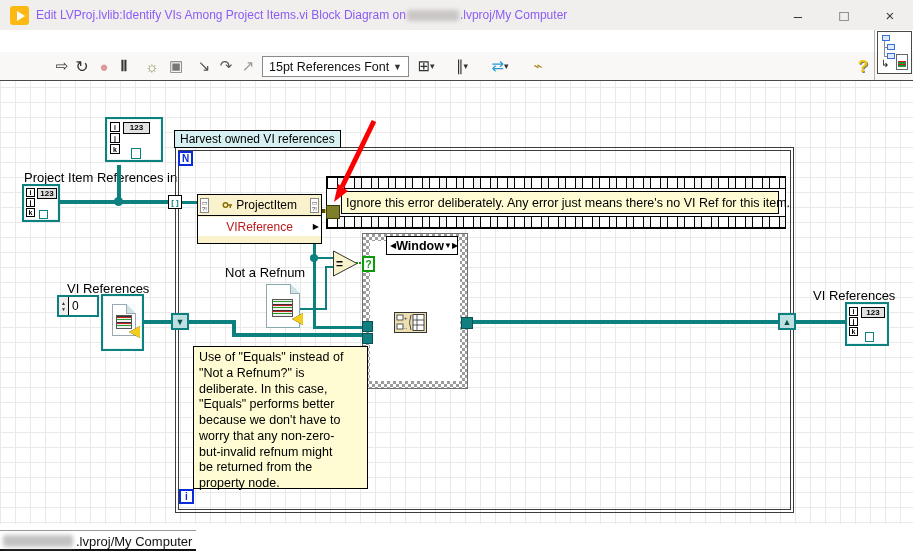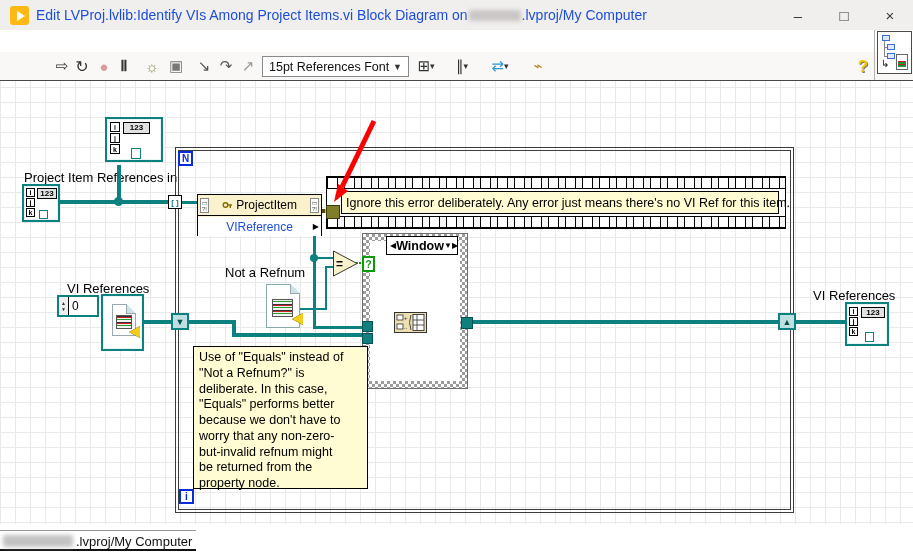--- a/index.html
+++ b/index.html
@@ -3,21 +3,21 @@
 <meta charset="utf-8">
 <style>
   * { box-sizing: border-box; margin: 0; padding: 0; }
   body { font-family: "Liberation Sans", sans-serif; background:#ddd; }
   .app { position: relative; width: 913px; height: 552px; background: #fff; overflow: hidden; }
 
   
   .titlebar { position:absolute; left:0; top:0; width:913px; height:30px; background:#f1efee; }
   .lv-logo { position:absolute; left:10px; top:6px; width:19px; height:19px; background:#fdb913; border-radius:3px; }
   .lv-logo::after { content:""; position:absolute; left:7px; top:5px; border-left:8px solid #fff; border-top:5px solid transparent; border-bottom:5px solid transparent; }
-  .title-text { position:absolute; left:36px; top:0; height:30px; display:flex; align-items:center; font-size:14px; color:#1d4ed8; white-space:nowrap; }
+  .title-text { position:absolute; left:36px; top:0; height:30px; display:flex; align-items:center; font-size:12px; color:#8b5cf6; white-space:nowrap; }
   .blur-blob { display:inline-block; width:52px; height:11px; background:#c9c6c4; filter:blur(2px); border-radius:2px; margin:0 1px; }
   .win-controls { position:absolute; right:0; top:0; height:30px; display:flex; }
   .win-btn { width:46px; height:30px; display:flex; align-items:center; justify-content:center; font-size:15px; color:#3a3a3a; }
 
   
   .menubar { position:absolute; left:0; top:30px; width:913px; height:22px; background:#f9f8f7; font-size:13px; color:#111; }
   .menu-item { position:absolute; top:3px; }
 
   
   .toolbar { position:absolute; left:0; top:52px; width:913px; height:29px; background:#f9f8f7; border-bottom:1px solid #474747; }
@@ -48,23 +48,23 @@
   .struct-label { position:absolute; left:174px; top:49px; height:18px; background:#d7f0f2; border:1px solid #000; font-size:12px; padding:0 5px; display:flex; align-items:center; white-space:nowrap; z-index:3; }
 
   .seq { position:absolute; left:326px; top:95px; width:460px; height:53px; border:1px solid #000; background:#fdfdfd; }
   .film { position:absolute; left:0; width:100%; height:12px; border-top:1px solid #000; border-bottom:1px solid #000;
     background:repeating-linear-gradient(90deg,#000 0 1px,#fff 1px 10px,#000 10px 11px,#f6f6f6 11px 17px); }
   .film.top { top:0; } .film.bot { bottom:0; }
   .note { position:absolute; background:#fffbd2; border:1px solid #000; font-size:12.5px; color:#000; z-index:4; }
   .seq-note { left:341px; top:110px; width:438px; height:23px; display:flex; align-items:center; padding:0 4px; white-space:nowrap; }
   .free-note { left:193px; top:265px; width:175px; height:143px; padding:3px 5px; line-height:1.26; white-space:pre-line; }
 
-  .prop-node { position:absolute; left:197px; top:113px; width:125px; height:42px; background:#f9f2cc; border:1px solid #000; z-index:3; }
+  .prop-node { position:absolute; left:197px; top:113px; width:125px; height:50px; background:#f9f2cc; border:1px solid #000; z-index:3; }
   .pn-row1 { position:absolute; left:0; top:0; width:100%; height:21px; border-bottom:1px solid #000; display:flex; align-items:center; padding:0 2px; gap:2px; font-size:12px; color:#000; }
-  .pn-row2 { position:absolute; left:0; top:22px; width:100%; height:19px; display:flex; align-items:center; justify-content:center; font-size:12px; color:#1d4ed8; background:#fff; }
+  .pn-row2 { position:absolute; left:0; top:22px; width:100%; height:19px; display:flex; align-items:center; justify-content:center; font-size:12px; color:#b91c1c; background:#fff; }
   .pn-io { width:9px; height:15px; border:1px solid #888; background:#fff; font-size:6px; color:#444; line-height:1; display:flex; flex-direction:column; align-items:center; justify-content:space-between; padding:1px 0; }
   .pn-grow { flex:1; text-align:center; }
   .pn-expand { position:absolute; right:2px; top:27px; font-size:8px; color:#000; }
 
   .case { position:absolute; left:362px; top:152px; width:106px; height:156px; border:1px solid #6e6e6e;
     background:repeating-conic-gradient(#9c9c9c 0% 25%, #ffffff 0% 50%); background-size:6px 6px; z-index:2; }
   .case-inner { position:absolute; left:7px; top:7px; right:7px; bottom:7px; background:#fff; }
   .case-sel { position:absolute; left:386px; top:155px; width:72px; height:19px; background:#fff; border:1px solid #000; display:flex; align-items:center; justify-content:space-between; font-size:12.5px; font-weight:bold; padding:0 3px; z-index:4; }
   .sel-arrow { font-size:8px; font-weight:normal; color:#000; }
   .q-term { position:absolute; left:362px; top:175px; width:13px; height:16px; border:2px solid #0a9a0a; background:#fff; color:#0a9a0a; font-weight:bold; font-size:10px; display:flex; align-items:center; justify-content:center; z-index:4; }
@@ -214,20 +214,21 @@
       <div class="badge" style="right:-4px;bottom:2px"></div>
     </div>
 
     <div class="wire" style="left:60px;top:119px;width:110px;height:4px"></div>
     <div class="wire" style="left:117px;top:84px;width:4px;height:37px"></div>
     <div class="junction" style="left:114px;top:116px;width:9px;height:9px"></div>
     <div class="wire" style="left:144px;top:239px;width:28px;height:4px"></div>
     <div class="wire" style="left:796px;top:239px;width:49px;height:4px"></div>
 
     <div class="forloop"></div>
+    <div class="struct-label">Harvest owned VI references</div>
     <div class="term" style="left:178px;top:70px">N</div>
     <div class="term" style="left:179px;top:408px">i</div>
     <div class="autoidx">[ ]</div>
     <div class="sr" style="left:171px;top:232px">▼</div>
     <div class="sr" style="left:778px;top:232px">▲</div>
 
     <div class="wire" style="left:182px;top:120px;width:15px;height:3px"></div>
     <div class="wire" style="left:313px;top:155px;width:3px;height:93px"></div>
     <div class="junction" style="left:310px;top:173px;width:8px;height:8px"></div>
     <div class="wire" style="left:316px;top:176px;width:18px;height:2px"></div>

